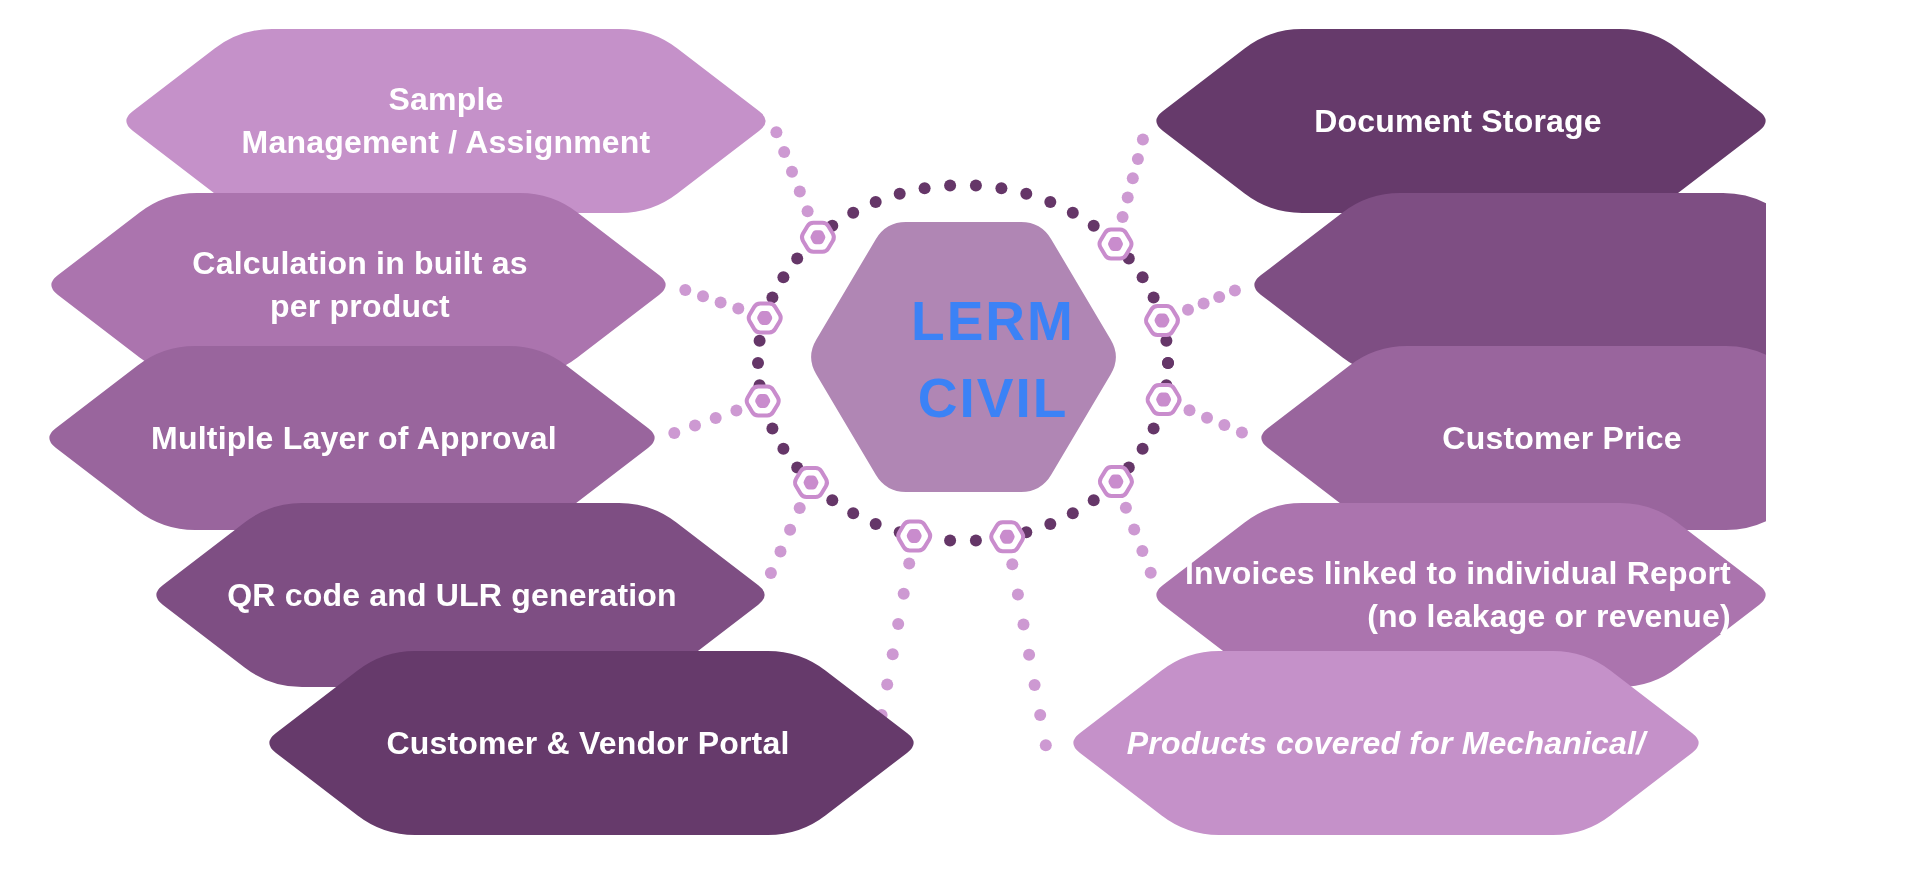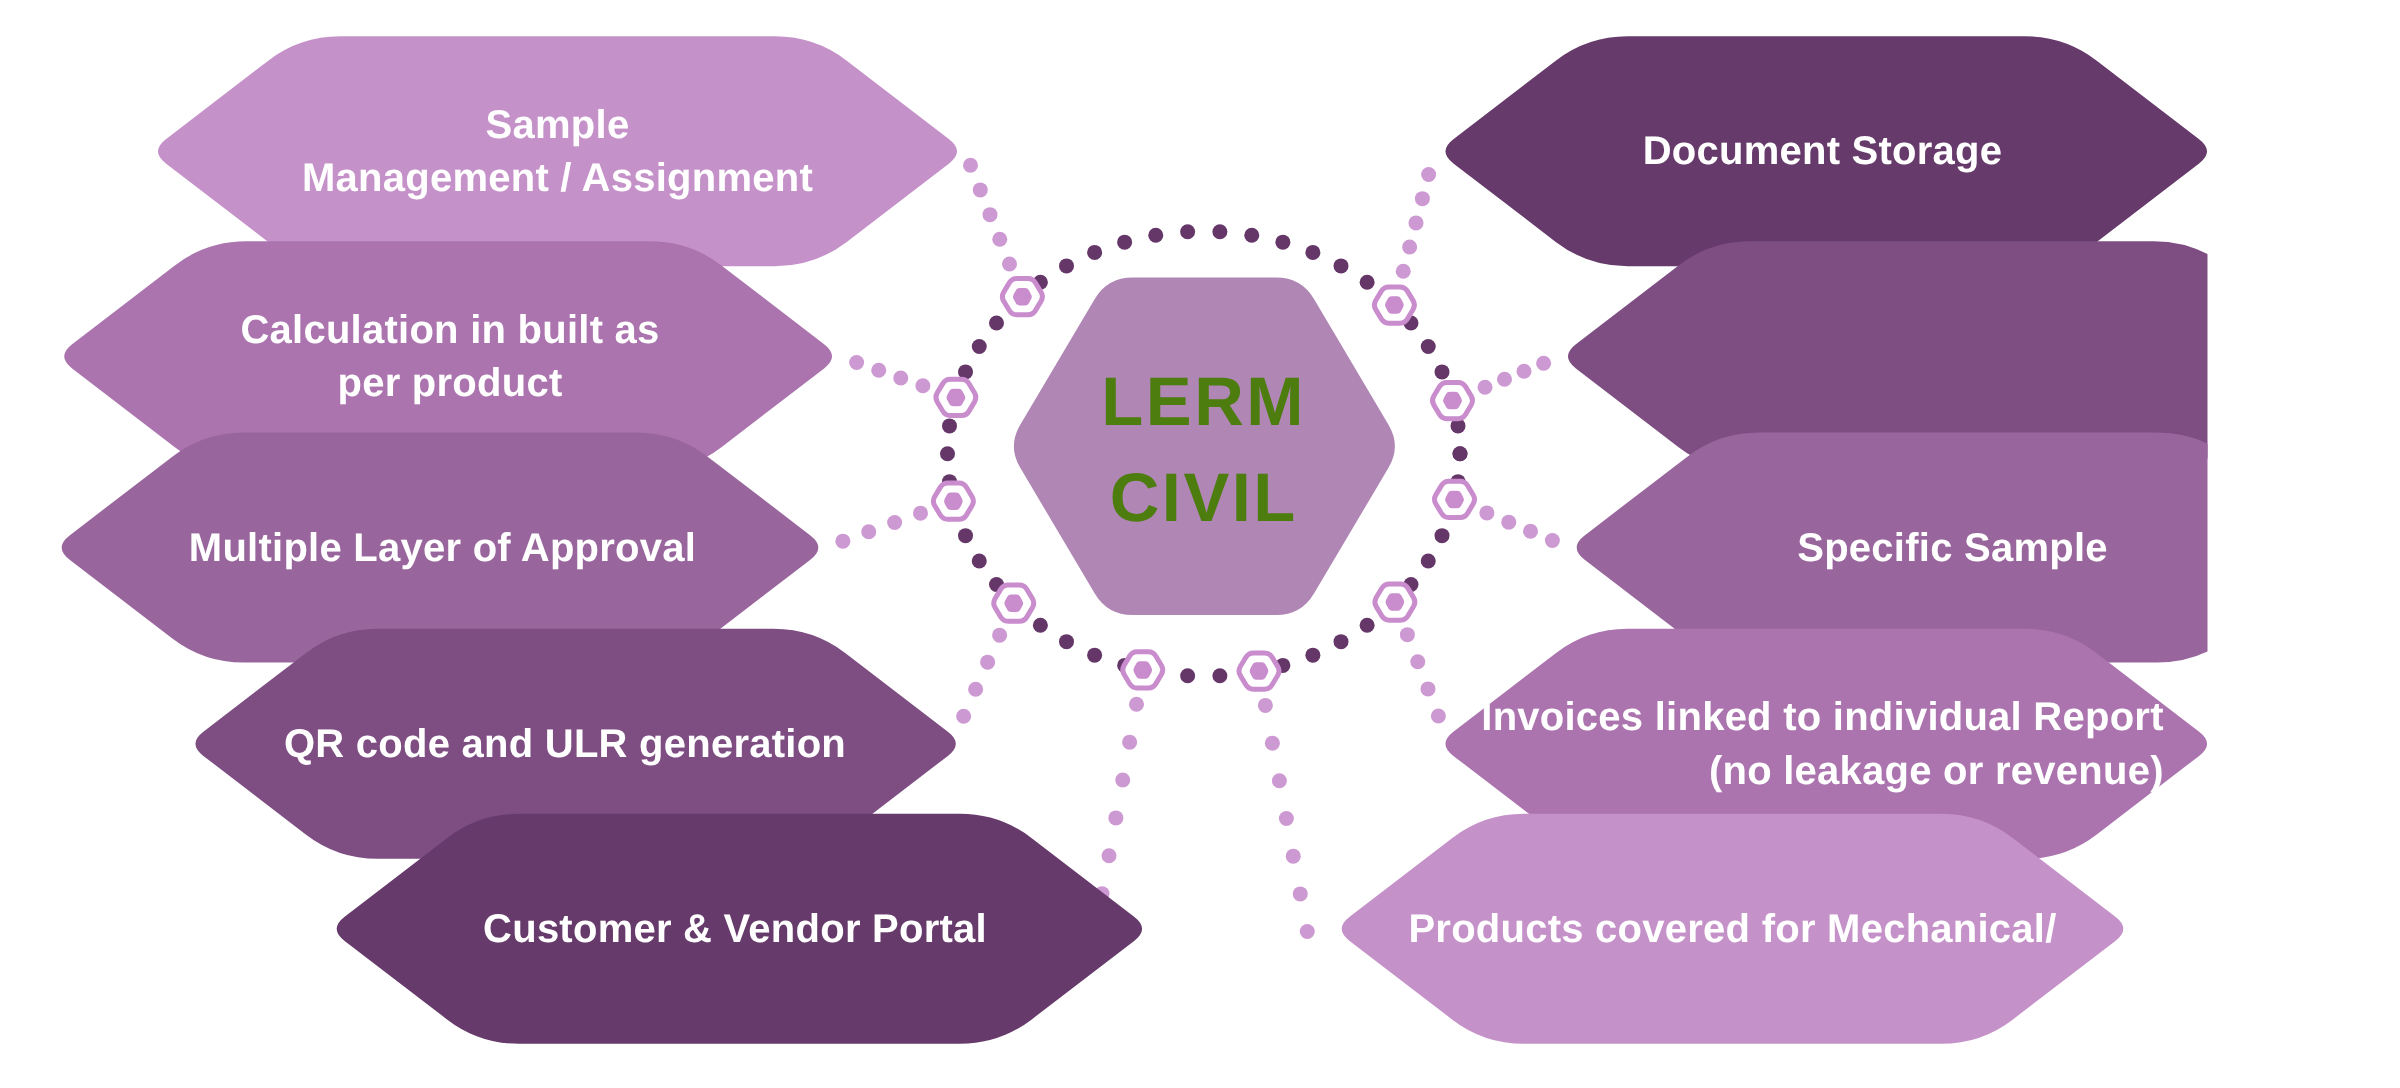--- a/index.html
+++ b/index.html
@@ -202,28 +202,28 @@
     <div>QR code and ULR generation</div>
   </div>
   <div class="lbl" id="lblL4" style="left:588px;top:743px;">
     <div>Customer &amp; Vendor Portal</div>
   </div>
 
   <div class="lbl" id="lblR0" style="left:1458px;top:121px;">
     <div>Document Storage</div>
   </div>
   <div class="lbl" id="lblR2" style="left:1562px;top:438px;">
-    <div>Specific Sample</div>
+    <div>Customer Price</div>
   </div>
   <div class="lbl" id="lblR3" style="left:1458px;top:595px;text-align:right;">
     <div>Invoices linked to individual Report</div>
     <div>(no leakage or revenue)</div>
   </div>
-  <div class="lbl" id="lblR4" style="left:1386px;top:743px;">
+  <div class="lbl" id="lblR4" style="left:1386px;top:743px;font-style:italic;">
     <div>Products covered for Mechanical/</div>
   </div>
 
-  <div id="centerTitle" style="left: 963px; top: 360px; color: #4d7c0f;">
+  <div id="centerTitle" style="left: 993px; top: 360px; color: #3b82f6;">
     <div>LERM</div>
     <div>CIVIL</div>
   </div>
 
 </div>
 
 </body></html>

